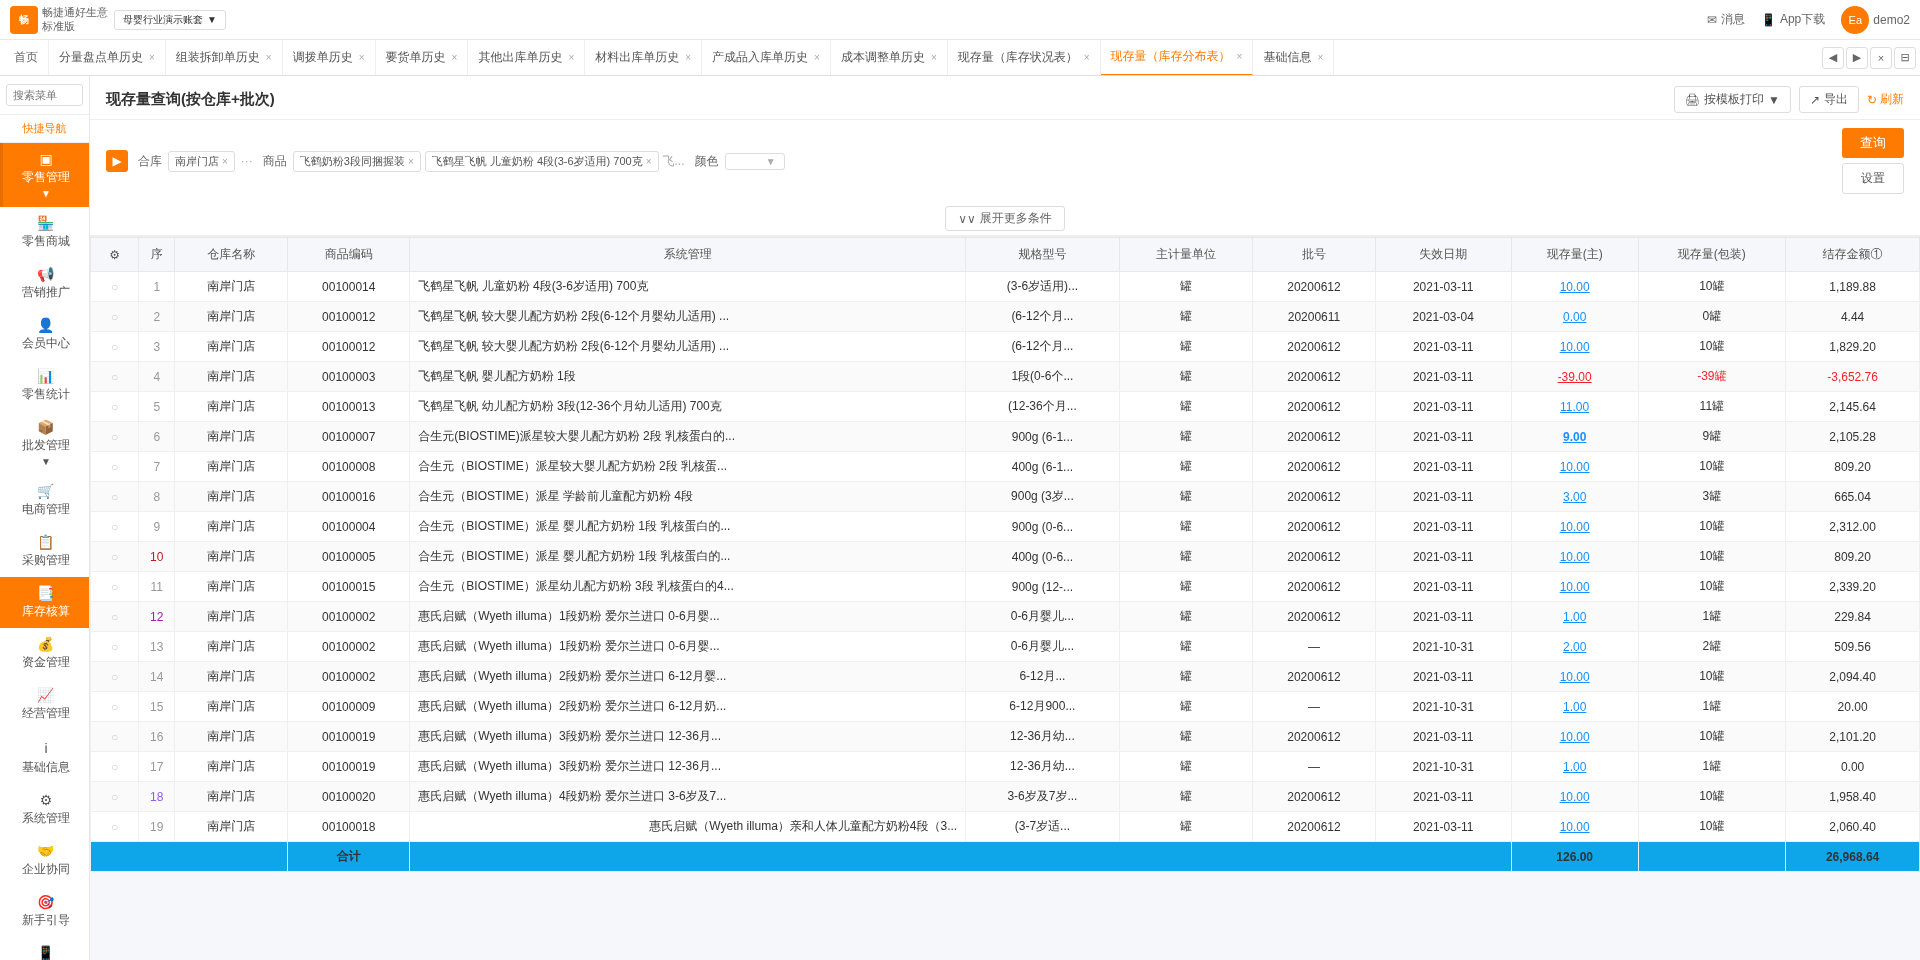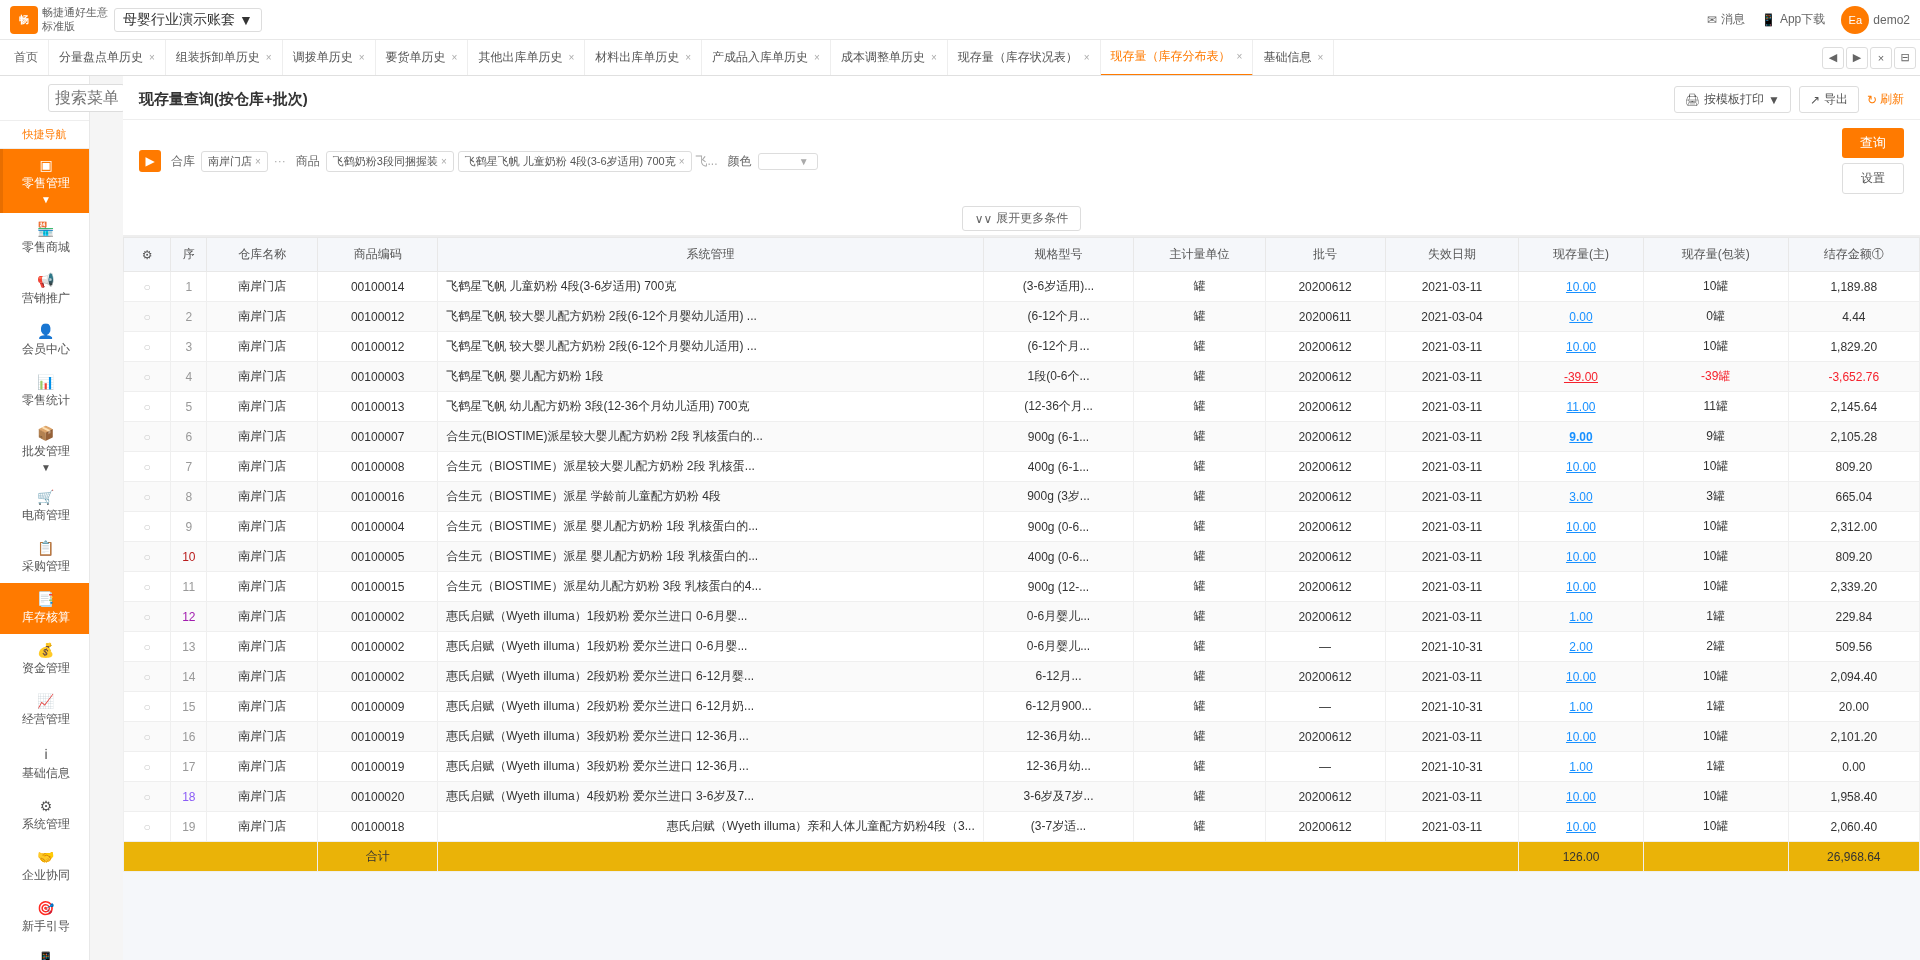--- a/index.html
+++ b/index.html
@@ -7,21 +7,21 @@
 
     
     .top-bar {
       display: flex; align-items: center; background: #fff; border-bottom: 1px solid #e8e8e8;
       height: 40px; padding: 0 10px; justify-content: space-between;
     }
     .top-bar-left { display: flex; align-items: center; gap: 6px; }
     .logo-area { display: flex; align-items: center; gap: 4px; }
     .logo-icon { width: 28px; height: 28px; background: #ff7a00; border-radius: 4px; display: flex; align-items: center; justify-content: center; color: #fff; font-size: 10px; font-weight: bold; }
     .logo-text { font-size: 11px; color: #666; line-height: 1.2; }
-    .store-selector { display: flex; align-items: center; gap: 4px; font-size: 14px; color: #333; cursor: pointer; border: 1px solid #ddd; padding: 2px 8px; border-radius: 3px; }
+    .store-selector { display: flex; align-items: center; gap: 4px; font-size: 10px; color: #333; cursor: pointer; border: 1px solid #ddd; padding: 2px 8px; border-radius: 3px; }
     .top-bar-right { display: flex; align-items: center; gap: 16px; }
     .top-action { display: flex; align-items: center; gap: 4px; font-size: 12px; color: #666; cursor: pointer; }
     .user-avatar { width: 28px; height: 28px; border-radius: 50%; background: #ff7a00; display: flex; align-items: center; justify-content: center; color: #fff; font-size: 11px; }
 
     
     .tab-bar {
       display: flex; align-items: center; background: #fff; border-bottom: 1px solid #e0e0e0;
       height: 36px; overflow: hidden; padding: 0 4px;
     }
     .tab-item {
@@ -34,33 +34,33 @@
     .tab-close { color: #aaa; font-size: 10px; margin-left: 2px; cursor: pointer; }
     .tab-nav { display: flex; align-items: center; margin-left: auto; gap: 2px; }
     .tab-nav-btn { width: 22px; height: 22px; display: flex; align-items: center; justify-content: center; cursor: pointer; color: #666; border: 1px solid #ddd; border-radius: 3px; font-size: 11px; }
 
     
     .main-layout { display: flex; height: calc(100vh - 76px); }
 
     
     .sidebar { width: 90px; background: #fff; border-right: 1px solid #e8e8e8; display: flex; flex-direction: column; flex-shrink: 0; }
     .sidebar-search { padding: 8px 6px; border-bottom: 1px solid #eee; }
-    .sidebar-search input { width: 100%; padding: 4px 6px; border: 1px solid #ddd; border-radius: 3px; font-size: 16px; margin-left: 42px; }
+    .sidebar-search input { width: 100%; padding: 4px 6px; border: 1px solid #ddd; border-radius: 3px; font-size: 11px; }
     .sidebar-quick { padding: 4px 0; border-bottom: 1px solid #eee; text-align: center; font-size: 11px; color: #ff7a00; cursor: pointer; padding: 6px; }
     .sidebar-item {
       display: flex; align-items: center; justify-content: center; flex-direction: column;
       padding: 8px 4px; cursor: pointer; font-size: 12px; color: #555; gap: 2px;
       border-left: 3px solid transparent;
     }
     .sidebar-item.active { background: #ff7a00; color: #fff; border-left: 3px solid #e86e00; }
     .sidebar-item .si-icon { font-size: 14px; }
     .sidebar-item .si-arrow { font-size: 10px; }
 
     
-    .content { flex: 1; overflow: auto; background: #f5f7fa; margin-left: 33px; }
+    .content { flex: 1; overflow: auto; background: #f5f7fa; }
     .page-header {
       display: flex; align-items: center; justify-content: space-between;
       padding: 10px 16px 6px 16px; background: #fff; border-bottom: 1px solid #eee;
     }
     .page-title { font-size: 15px; font-weight: bold; color: #333; }
     .page-actions { display: flex; align-items: center; gap: 8px; }
     .btn-action {
       display: flex; align-items: center; gap: 4px; padding: 4px 10px;
       border: 1px solid #ddd; border-radius: 3px; background: #fff; cursor: pointer;
       font-size: 12px; color: #555;
@@ -79,21 +79,21 @@
 
     
     .table-wrap { padding: 0 0 0 0; background: #fff; }
     table { width: 100%; border-collapse: collapse; font-size: 12px; }
     thead tr { background: #f5f7fa; }
     th {
       padding: 8px 8px; text-align: center; border: 1px solid #e8e8e8;
       font-weight: normal; color: #555; white-space: nowrap; background: #f5f7fa;
     }
     td { padding: 6px 8px; border: 1px solid #efefef; text-align: center; color: #333; }
-    .footer-row td { background: #eab308; font-weight: normal; color: #333; }
+    .footer-row td { background: #0ea5e9; font-weight: bold; color: #333; }
 
     
     .btn-query { background: #ff7a00; color: #fff; border: none; border-radius: 3px; padding: 6px 18px; font-size: 13px; cursor: pointer; }
     .btn-set { background: #fff; color: #555; border: 1px solid #ddd; border-radius: 3px; padding: 6px 12px; font-size: 12px; cursor: pointer; margin-top: 2px; }
     .color-arrow { font-size: 10px; color: #aaa; }
 
     
     ::-webkit-scrollbar { width: 6px; height: 6px; }
     ::-webkit-scrollbar-thumb { background: #ccc; border-radius: 3px; }
 

